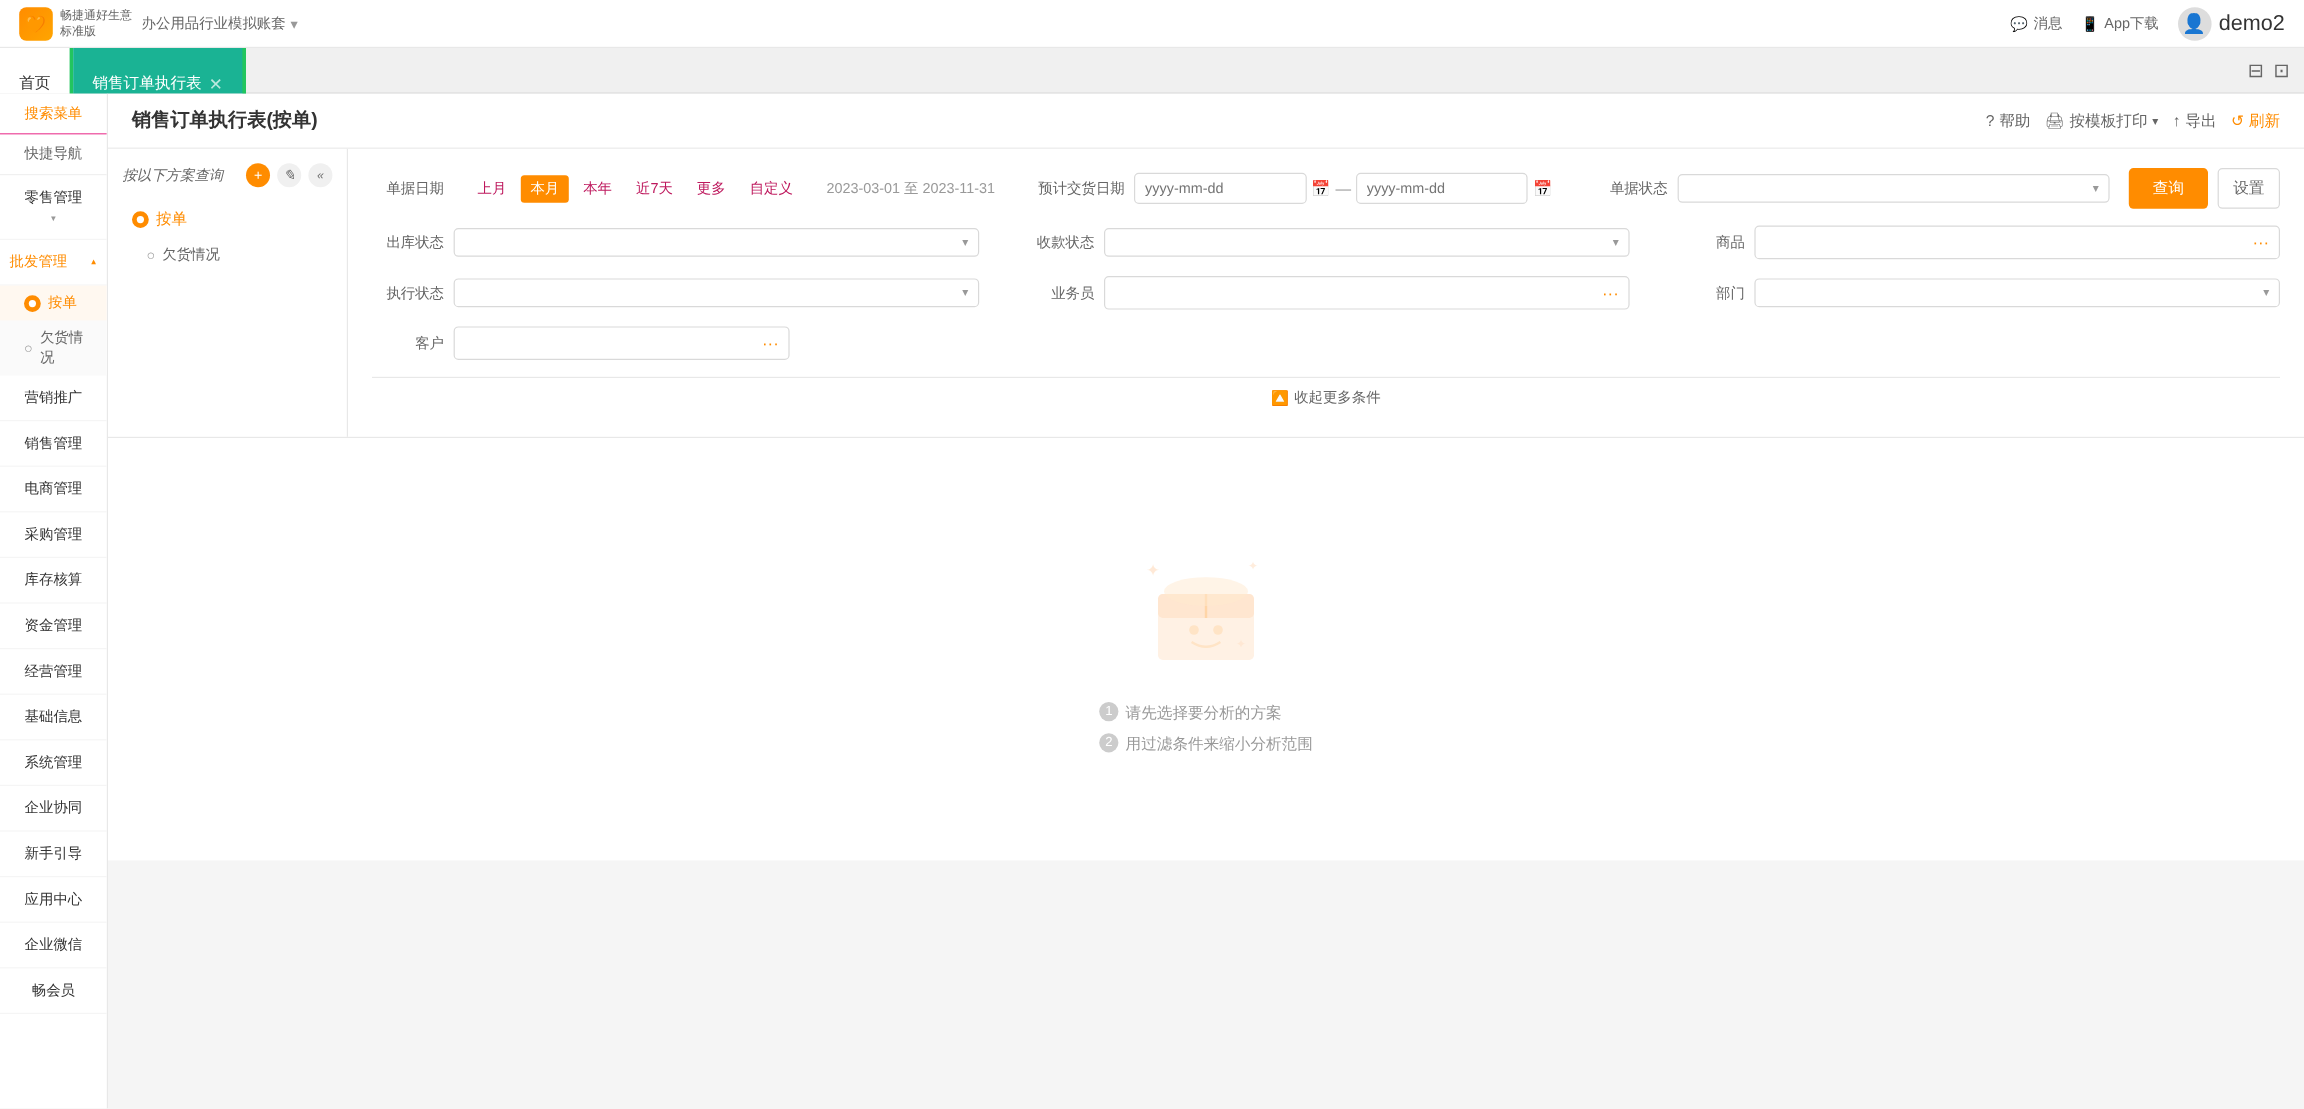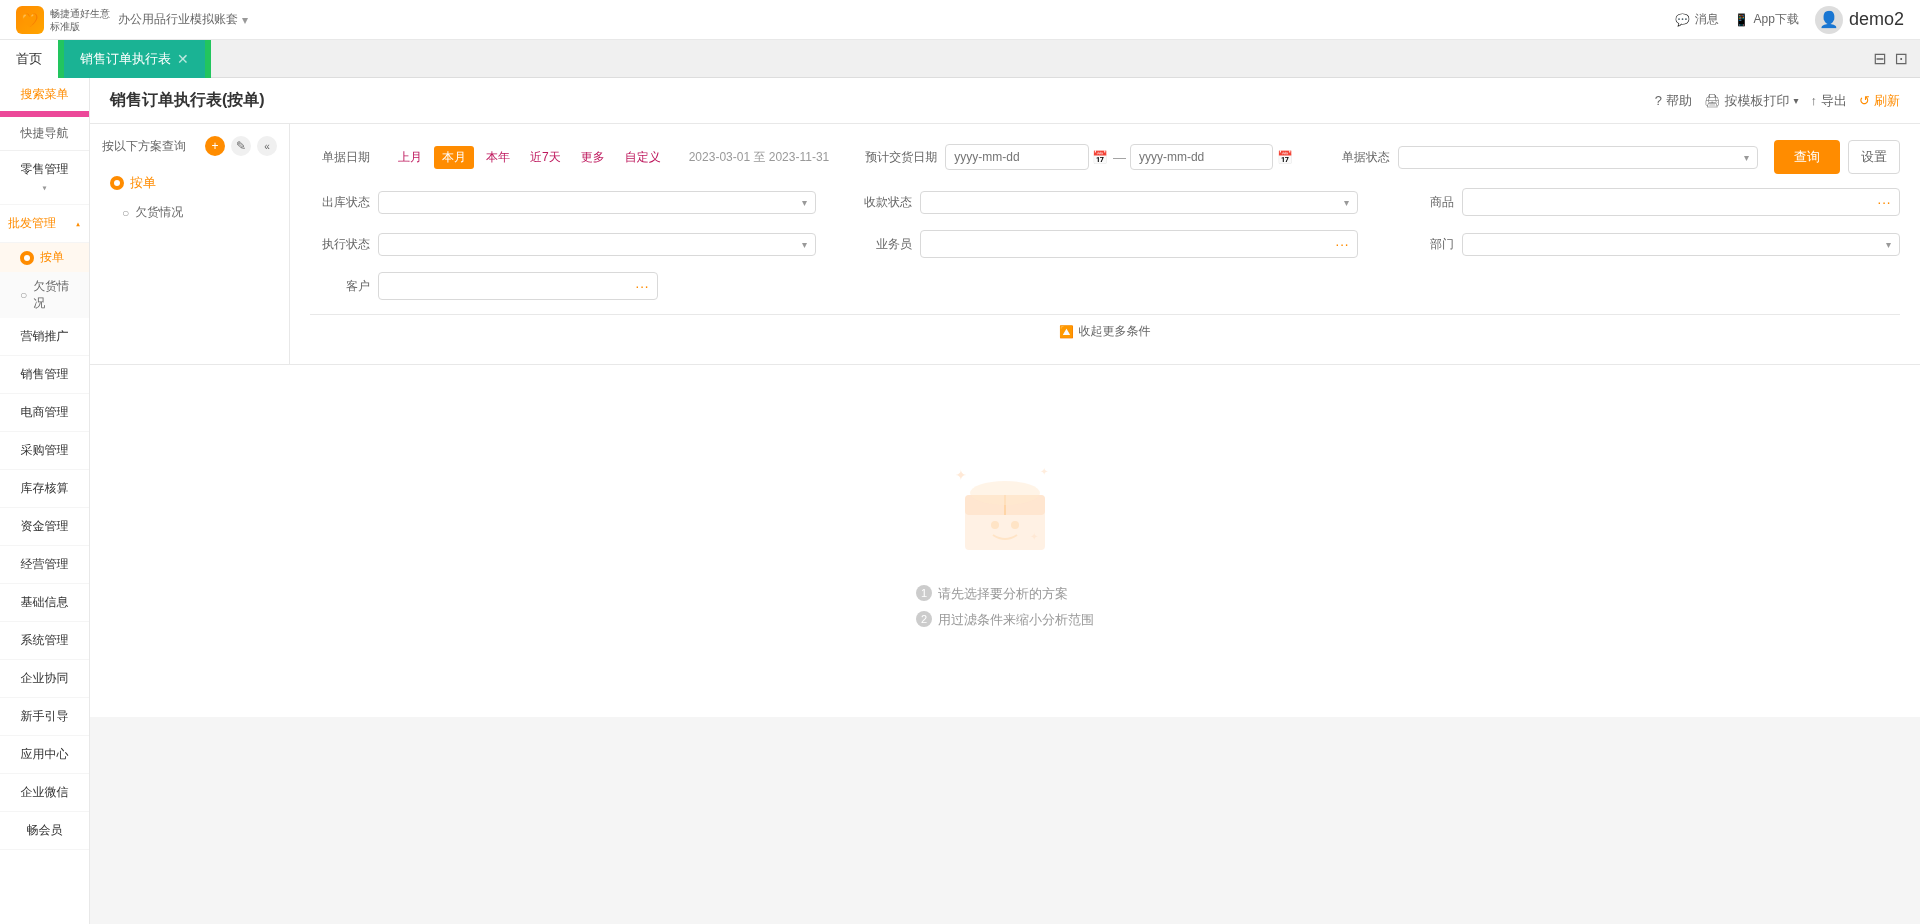--- a/index.html
+++ b/index.html
@@ -13,53 +13,53 @@
     .logo-icon { width: 28px; height: 28px; background: linear-gradient(135deg, #ff8c00, #ffa500); border-radius: 6px; display: flex; align-items: center; justify-content: center; color: white; font-size: 14px; font-weight: bold; }
     .logo-text { font-size: 10px; color: #666; line-height: 1.3; }
     .breadcrumb-area { display: flex; align-items: center; gap: 4px; color: #666; font-size: 12px; }
     .top-bar-right { display: flex; align-items: center; gap: 16px; }
     .top-action { display: flex; align-items: center; gap: 4px; color: #666; font-size: 12px; cursor: pointer; }
     .user-avatar { width: 28px; height: 28px; border-radius: 50%; background: #ddd; overflow: hidden; display: flex; align-items: center; justify-content: center; }
     .user-name { font-size: 18px; color: #333; }
 
     
     .tab-bar { display: flex; align-items: center; background: #f0f0f0; border-bottom: 1px solid #ddd; padding: 0; height: 38px; }
-    .tab { display: flex; align-items: center; padding: 0 16px; height: 38px; cursor: pointer; font-size: 13px; color: #666; gap: 6px; border-right: 6px solid #22c55e; }
+    .tab { display: flex; align-items: flex-end; padding: 0 16px; height: 38px; cursor: pointer; font-size: 13px; color: #666; gap: 6px; border-right: 3px solid #22c55e; }
     .tab.home { background: #fff; color: #333; }
     .tab.active { background: #1ab394; color: #fff; }
     .tab-close { font-size: 14px; cursor: pointer; opacity: 0.7; }
     .tab-actions { margin-left: auto; display: flex; align-items: center; gap: 8px; padding-right: 12px; }
     .tab-action-btn { cursor: pointer; color: #666; font-size: 16px; }
 
     
     .main-layout { display: flex; flex: 1; overflow: hidden; }
 
     
     .sidebar { width: 90px; background: #fff; border-right: 1px solid #e8e8e8; display: flex; flex-direction: column; overflow-y: auto; }
-    .search-menu { display: flex; justify-content: center; padding: 8px; color: #ff8c00; font-size: 12px; cursor: pointer; border-bottom: 6px solid #ec4899; font-family: Liberation Mono, monospace; }
+    .search-menu { display: flex; justify-content: center; padding: 8px; color: #ff8c00; font-size: 12px; cursor: pointer; border-bottom: 1px solid #ec4899; font-family: Liberation Mono, monospace; }
     .quick-nav { display: flex; align-items: center; justify-content: center; padding: 8px; color: #666; font-size: 12px; cursor: pointer; border-bottom: 1px solid #f0f0f0; }
     .sidebar-item { display: flex; flex-direction: column; align-items: center; justify-content: center; padding: 10px 4px; cursor: pointer; color: #333; font-size: 12px; gap: 4px; border-bottom: 1px solid #f5f5f5; font-family: Liberation Mono, monospace; }
     .sidebar-item.active { color: #ff8c00; }
     .sidebar-sub { background: #fafafa; }
 
     
     .content-area { flex: 1; overflow: auto; background: #f5f5f5; }
     .page-content { padding: 0; }
 
     
     .page-header { display: flex; align-items: center; justify-content: space-between; background: #fff; padding: 12px 20px; border-bottom: 1px solid #e8e8e8; }
     .page-title { font-size: 16px; font-weight: bold; color: #333; }
     .page-header-actions { display: flex; align-items: center; gap: 12px; }
     .header-action { display: flex; align-items: center; gap: 4px; color: #666; font-size: 13px; cursor: pointer; }
     .header-action.orange { color: #ff8c00; }
 
     
     .filter-panel { display: flex; background: #fff; border-bottom: 1px solid #e8e8e8; }
     .filter-left { width: 200px; min-width: 200px; border-right: 1px solid #e8e8e8; padding: 12px; }
-    .filter-left-header { display: flex; align-items: center; justify-content: space-between; margin-bottom: 12px; }
+    .filter-left-header { display: flex; align-items: center; justify-content: space-between; margin-bottom: 12px; font-style: italic; }
     .filter-left-title { font-size: 12px; color: #666; }
     .filter-left-actions { display: flex; gap: 6px; }
     .filter-left-btn { width: 20px; height: 20px; border-radius: 50%; display: flex; align-items: center; justify-content: center; cursor: pointer; font-size: 12px; }
     .filter-left-btn.add { background: #ff8c00; color: white; }
     .filter-left-btn.edit { background: #f0f0f0; color: #666; }
     .filter-left-btn.collapse { background: #f0f0f0; color: #666; font-size: 10px; }
     .plan-item { display: flex; align-items: center; gap: 6px; padding: 6px 8px; cursor: pointer; border-radius: 4px; font-size: 13px; }
     .plan-item.active { color: #ff8c00; }
     .plan-item-dot { width: 14px; height: 14px; border-radius: 50%; border: 2px solid #ff8c00; display: flex; align-items: center; justify-content: center; }
     .plan-item-dot.filled { background: #ff8c00; }

